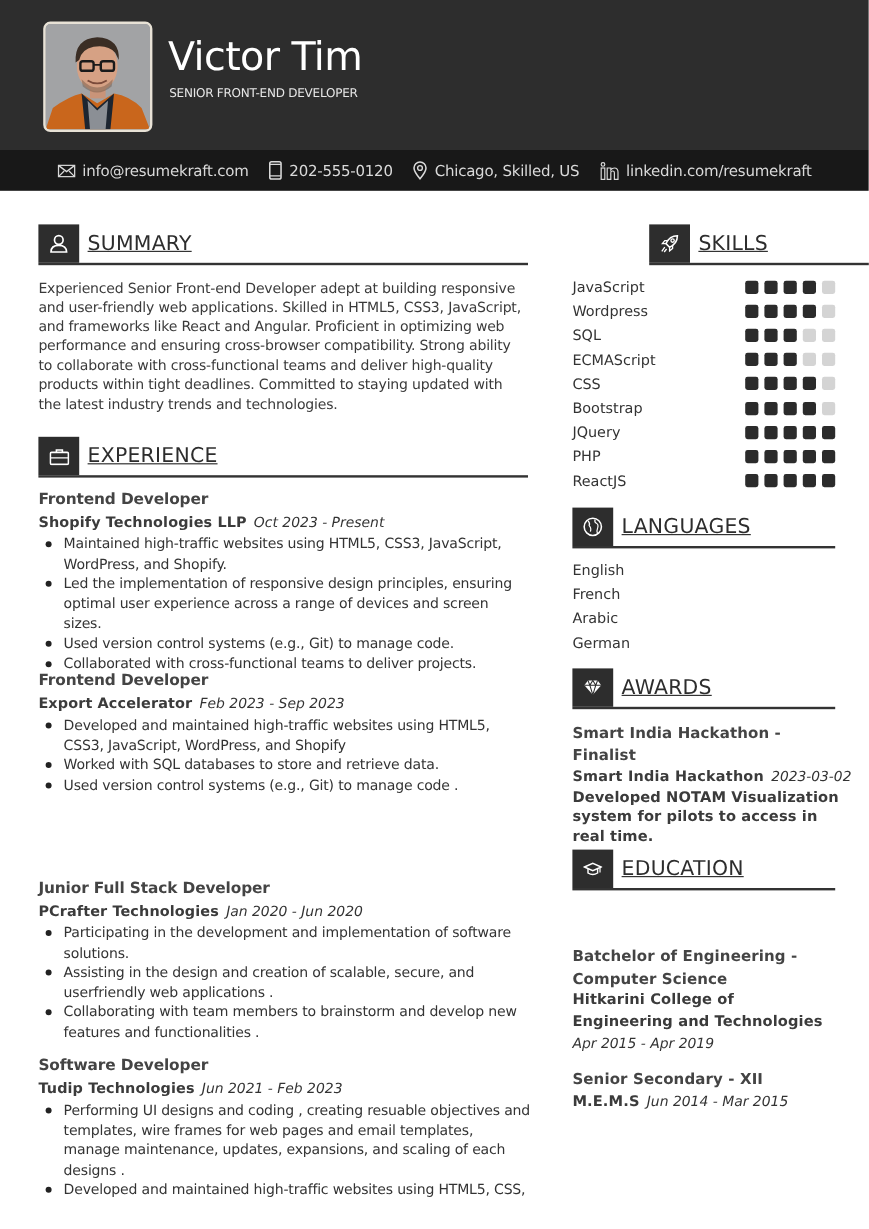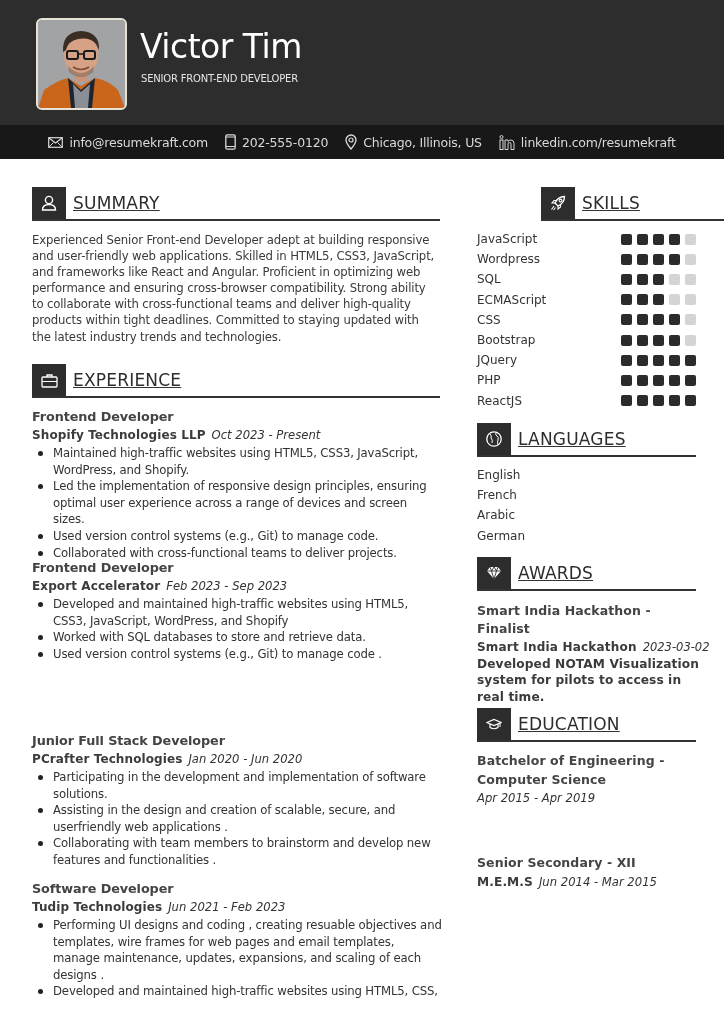--- a/index.html
+++ b/index.html
@@ -44,21 +44,21 @@
   .dot.off { background: #d4d4d4; }
 
   .lang { font-size: 12px; color: #333; height: 20.2px; line-height: 20.2px; }
 
   .award-title { font-size: 12.5px; font-weight: bold; color: #444; line-height: 18px; letter-spacing: 0.1px; }
   .award-meta { font-size: 12px; line-height: 18px; white-space: nowrap; }
   .award-org { font-weight: bold; color: #3b3b3b; letter-spacing: 0.2px; }
   .award-date { font-style: italic; color: #333; margin-left: 6px; font-size: 11.5px; }
   .award-desc { font-size: 12.2px; font-weight: bold; color: #3b3b3b; line-height: 16.4px; letter-spacing: 0.1px; }
 
-  .edu-degree { font-size: 12.5px; font-weight: bold; color: #444; line-height: 18.5px; letter-spacing: 0.1px; }
+  .edu-degree { font-size: 12.5px; font-weight: bold; color: #444; line-height: 18.5px; letter-spacing: 0.1px; margin-top: 36px; }
   .edu-school { font-size: 12.2px; font-weight: bold; color: #3b3b3b; line-height: 17.5px; letter-spacing: 0.1px; }
   .edu-dates { font-size: 11.6px; font-style: italic; color: #333; line-height: 18px; }
   .edu-meta { font-size: 12px; line-height: 18px; white-space: nowrap; }
 </style>
 </head>
 <body>
 
 <div class="header">
   <div class="photo">
     <svg width="87" height="88" viewBox="0 0 87 88">
@@ -95,21 +95,21 @@
       <line x1="1" y1="3" x2="10" y2="3" stroke="#d9d9d9" stroke-width="1"></line>
       <line x1="1" y1="12.5" x2="10" y2="12.5" stroke="#d9d9d9" stroke-width="1"></line>
     </svg>
     <span>202-555-0120</span>
   </div>
   <div class="contact-item">
     <svg width="12" height="16" viewBox="0 0 12 16">
       <path d="M6 15 Q1 9 1 6 A5 5 0 0 1 11 6 Q11 9 6 15 Z" fill="none" stroke="#d9d9d9" stroke-width="1.3"></path>
       <circle cx="6" cy="6" r="2" fill="none" stroke="#d9d9d9" stroke-width="1.2"></circle>
     </svg>
-    <span>Chicago, Illinois, US</span>
+    <span>Chicago, Skilled, US</span>
   </div>
   <div class="contact-item">
     <svg width="16" height="15" viewBox="0 0 16 15">
       <rect x="1" y="5" width="3" height="9.5" fill="none" stroke="#d9d9d9" stroke-width="1"></rect>
       <circle cx="2.5" cy="2" r="1.5" fill="none" stroke="#d9d9d9" stroke-width="1"></circle>
       <path d="M6 14.5 V5 H9 V6.5 Q10 5 12 5 Q15 5 15 8.5 V14.5 H12 V9 Q12 7.5 10.5 7.5 Q9 7.5 9 9 V14.5 Z" fill="none" stroke="#d9d9d9" stroke-width="1"></path>
     </svg>
     <span>linkedin.com/resumekraft</span>
   </div>
 </div>
@@ -327,20 +327,21 @@
     <svg width="16" height="13" viewBox="0 0 16 13">
       <path d="M1 4.5 L8 1.5 L15 4.5 L8 7.5 Z" fill="none" stroke="#ffffff" stroke-width="1.2"></path>
       <path d="M4 6 V9.5 Q8 12 12 9.5 V6" fill="none" stroke="#ffffff" stroke-width="1.2"></path>
       <line x1="14" y1="5" x2="14" y2="9" stroke="#ffffff" stroke-width="1"></line>
     </svg>
   </div>
   <div class="sec-title">EDUCATION</div>
 </div>
 <div class="right" style="top:752px; width:222px;">
   <div class="edu-degree">Batchelor of Engineering - Computer Science</div>
+  <div class="edu-school">Hitkarini College of Engineering and Technologies</div>
   <div class="edu-dates">Apr 2015 - Apr 2019</div>
 </div>
 <div class="right" style="top:854px; width:222px;">
   <div class="edu-degree">Senior Secondary - XII</div>
   <div class="edu-meta">
     <span class="edu-school">M.E.M.S</span><span class="edu-dates" style="margin-left:6px;">Jun 2014 - Mar 2015</span>
   </div>
 </div>
 
 </body></html>

